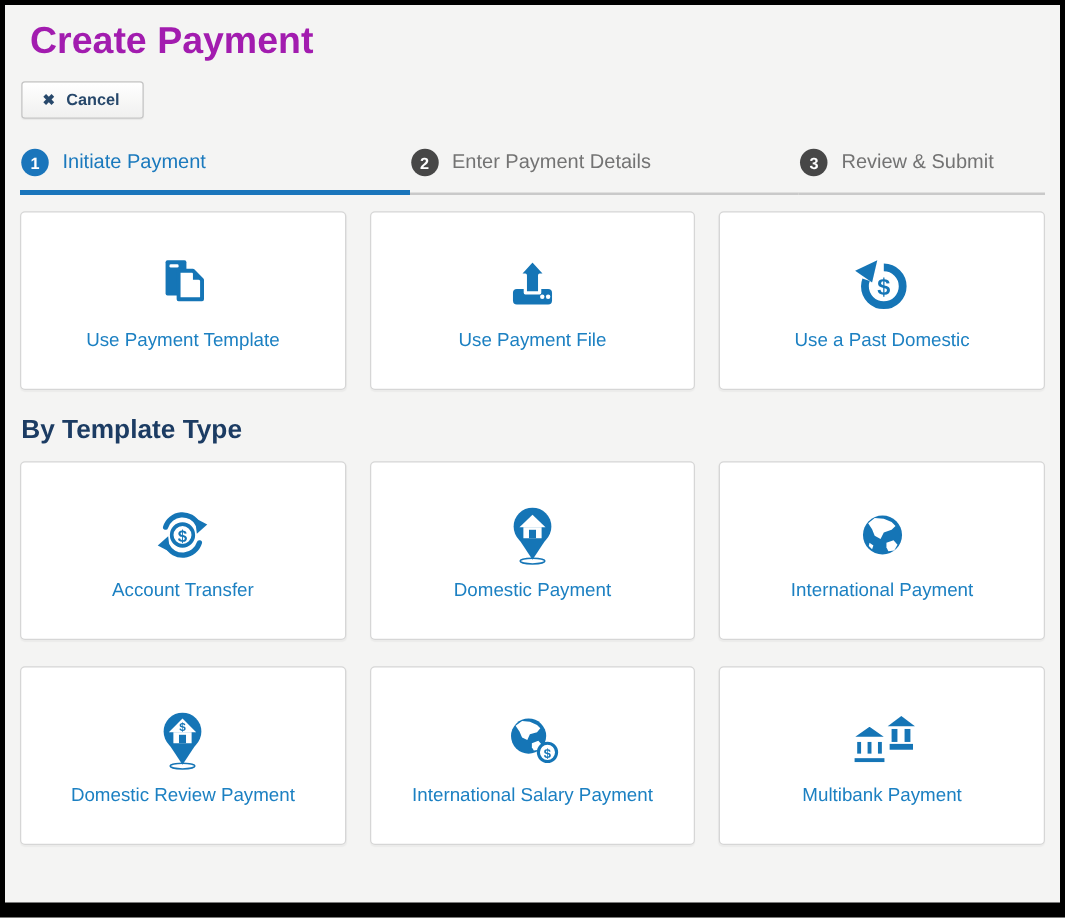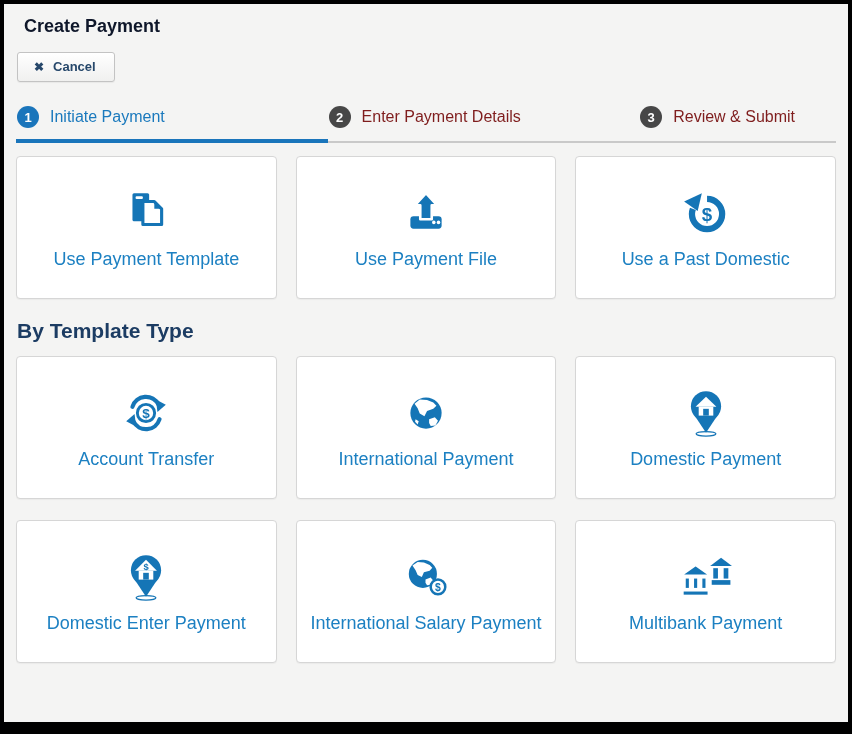--- a/index.html
+++ b/index.html
@@ -3,21 +3,21 @@
 <meta charset="utf-8">
 <style>
   * { margin:0; padding:0; box-sizing:border-box; }
   html,body { width:852px; height:734px; }
   body { background:#000; font-family:"Liberation Sans", sans-serif; position:relative; }
   .page {
     position:absolute; left:4px; top:4px; width:844px; height:718px;
     background:#f4f4f3; overflow:hidden;
   }
   .page-title {
-    margin:12px 0 0 20px; font-size:18px; font-weight:600; color:#0f172a;
+    margin:12px 0 0 20px; font-size:30px; font-weight:600; color:#a21caf;
   }
   .cancel-btn {
     margin:15px 0 0 13px; display:inline-flex; align-items:center; gap:9px;
     padding:6px 18px 7px 16px; font-size:13px; font-weight:700; color:#27486b;
     background:linear-gradient(#ffffff,#f0f0ef); border:1px solid #c3c3c3;
     border-radius:3px; cursor:pointer; box-shadow:0 1px 1px rgba(0,0,0,0.05);
     font-family:"Liberation Sans", sans-serif;
   }
   .cancel-btn .x { font-size:12px; font-weight:700; }
   .stepper {
@@ -30,36 +30,36 @@
   .step::after {
     content:""; position:absolute; left:0; right:0; bottom:0; height:2px; background:#c9c9c9;
   }
   .step.active::after { height:4px; background:#1a75bb; }
   .step-circle {
     width:22px; height:22px; border-radius:50%; background:#474747; color:#fff;
     font-size:13px; font-weight:700; display:flex; align-items:center; justify-content:center;
     flex:0 0 auto;
   }
   .step.active .step-circle { background:#1a75bb; }
-  .step-label { font-size:16px; color:#7f1d1d; white-space:nowrap; }
+  .step-label { font-size:16px; color:#737373; white-space:nowrap; }
   .step.active .step-label { color:#1a79bd;text-align:center; }
   .section-heading {
     margin:20px 0 0 13px; font-size:21px; font-weight:600; color:#1c3c63;
   }
   .card-grid {
     margin:13px 12px 0 12px; display:grid; grid-template-columns:repeat(3,1fr);
     gap:21px 19px;
   }
   .card {
     background:#fff; border:1px solid #d6d6d6; border-radius:4px; height:143px;
     display:flex; flex-direction:column; align-items:center; justify-content:center;
     gap:11px; cursor:pointer; box-shadow:0 1px 1px rgba(0,0,0,0.04);
   }
   .card-icon { height:52px; display:flex; align-items:flex-end; justify-content:center; color:#1575b6; }
-  .card-label { font-size:18px; color:#1c80c2; }
+  .card-label { font-size:15px; color:#1c80c2; }
   svg { display:block; }
   .svgtxt { font-family:"Liberation Sans", sans-serif; font-weight:bold; }
 </style>
 </head>
 <body>
 
 <div class="page">
 
   <h1 class="page-title">Create Payment</h1>
 
@@ -137,56 +137,56 @@
           <path d="M37 30 A13.5 13.5 0 0 1 12 32" fill="none" stroke="currentColor" stroke-width="4" stroke-linecap="round"></path>
           <polygon points="14.5,37 5,32 13,25" fill="currentColor"></polygon>
         </svg>
       </span>
       <span class="card-label">Account Transfer</span>
     </div>
 
     <div class="card">
       <span class="card-icon">
         <svg width="50" height="50" viewBox="0 0 48 48">
-          <circle cx="24" cy="24" r="15" fill="currentColor"></circle>
-          <path d="M13 15 l5 -4 7 0.5 6 2.5 3 3 -3 3 -6 2 -2.5 5 -4.5 -2.5 -2 -5 z" fill="#fff"></path>
-          <path d="M27 30 l5.5 -2 3 3.5 -2.5 4.5 -4.5 0.5 -1.5 -3 z" fill="#fff"></path>
-          <path d="M14 30 l3 2 -1 3 -2.5 -2.5 z" fill="#fff"></path>
-        </svg>
-      </span>
-      <span class="card-label">International Payment</span>
-    </div>
-
-    <div class="card">
-      <span class="card-icon">
-        <svg width="50" height="50" viewBox="0 0 48 48">
           <ellipse cx="24" cy="44" rx="9.5" ry="2.2" fill="none" stroke="currentColor" stroke-width="1.2"></ellipse>
           <circle cx="24" cy="17.5" r="14.5" fill="currentColor"></circle>
           <polygon points="13.5,27 34.5,27 24,43" fill="currentColor"></polygon>
           <polygon points="24,8.5 34,18 14,18" fill="#fff"></polygon>
           <rect x="17" y="18" width="14" height="8.5" fill="#fff"></rect>
           <rect x="21.3" y="20" width="5.4" height="6.5" fill="currentColor"></rect>
         </svg>
       </span>
       <span class="card-label">Domestic Payment</span>
+    </div>
+
+    <div class="card">
+      <span class="card-icon">
+        <svg width="50" height="50" viewBox="0 0 48 48">
+          <circle cx="24" cy="24" r="15" fill="currentColor"></circle>
+          <path d="M13 15 l5 -4 7 0.5 6 2.5 3 3 -3 3 -6 2 -2.5 5 -4.5 -2.5 -2 -5 z" fill="#fff"></path>
+          <path d="M27 30 l5.5 -2 3 3.5 -2.5 4.5 -4.5 0.5 -1.5 -3 z" fill="#fff"></path>
+          <path d="M14 30 l3 2 -1 3 -2.5 -2.5 z" fill="#fff"></path>
+        </svg>
+      </span>
+      <span class="card-label">International Payment</span>
     </div>
 
     <div class="card">
       <span class="card-icon">
         <svg width="50" height="50" viewBox="0 0 48 48">
           <ellipse cx="24" cy="44" rx="9.5" ry="2.2" fill="none" stroke="currentColor" stroke-width="1.2"></ellipse>
           <circle cx="24" cy="17.5" r="14.5" fill="currentColor"></circle>
           <polygon points="13.5,27 34.5,27 24,43" fill="currentColor"></polygon>
           <polygon points="24,7.5 34.5,18 13.5,18" fill="#fff"></polygon>
           <rect x="17" y="18" width="14" height="8.5" fill="#fff"></rect>
           <rect x="21.3" y="20" width="5.4" height="6.5" fill="currentColor"></rect>
           <text class="svgtxt" x="24" y="17" font-size="9" fill="currentColor" text-anchor="middle">$</text>
         </svg>
       </span>
-      <span class="card-label">Domestic Enter Payment</span>
+      <span class="card-label">Domestic Review Payment</span>
     </div>
 
     <div class="card">
       <span class="card-icon">
         <svg width="50" height="50" viewBox="0 0 48 48">
           <circle cx="21" cy="21" r="13.5" fill="currentColor"></circle>
           <path d="M11 13 l5 -3.5 6 0.5 5.5 2.5 2.5 2.5 -2.5 3 -5.5 1.5 -2 4.5 -4 -2 -2 -4.5 z" fill="#fff"></path>
           <path d="M23.5 26.5 l5 -2 2.5 3 -2 4 -4 0.5 -1.5 -2.5 z" fill="#fff"></path>
           <circle cx="35.5" cy="33.5" r="7" fill="#fff" stroke="currentColor" stroke-width="2.4"></circle>
           <text class="svgtxt" x="35.5" y="37.5" font-size="10" fill="currentColor" text-anchor="middle">$</text>

